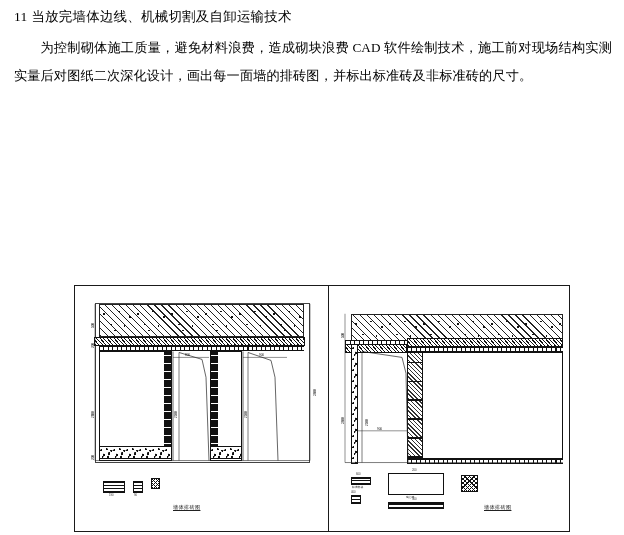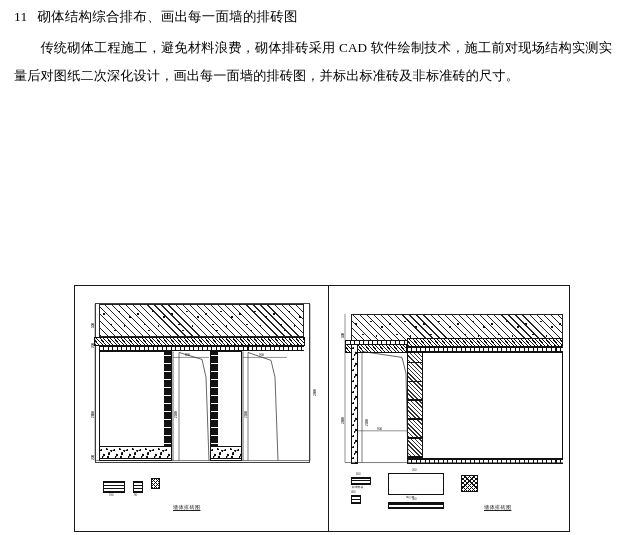--- a/index.html
+++ b/index.html
@@ -30,21 +30,21 @@
   }
   .heading {
     font-size: 13.5px;
     line-height: 26px;
     letter-spacing: 0.2px;
     white-space: nowrap;
     margin: 0 0 4px 0;
     font-weight: normal;
   }
   .heading .num {
-    margin-right: 10px;
+    margin-right: 4px;
   }
   p.para {
     font-size: 13.2px;
     line-height: 27.5px;
     margin: 0;
     text-indent: 2em;
     text-align: justify;
     text-justify: inter-ideograph;
     letter-spacing: 0.1px;
     word-break: break-all;
@@ -245,24 +245,24 @@
   }
 </style>
 </head>
 <body>
 
 <div class="page">
 
   <div class="doc-body">
 
     <h1 class="heading">
-      <span class="num latin">11</span><span>砌体结构综合排布、画出每一面墙的排砖图</span>
+      <span class="num latin">11</span><span>当放完墙体边线、机械切割及自卸运输技术</span>
     </h1>
 
-    <p class="para">传统砌体工程施工，避免材料浪费，砌体排砖采用 CAD 软件绘制技术，施工前对现场结构实测实量后对图纸二次深化设计，画出每一面墙的排砖图，并标出标准砖及非标准砖的尺寸。</p>
+    <p class="para">为控制砌体施工质量，避免材料浪费，造成砌块浪费 CAD 软件绘制技术，施工前对现场结构实测实量后对图纸二次深化设计，画出每一面墙的排砖图，并标出标准砖及非标准砖的尺寸。</p>
 
   </div>
 
   <div class="figure-wrap">
 
     <div class="fig-divider"></div>
 
     <div class="panel panel-left">
 
       <div class="drawing outline-box" style="left:20px; top:17px; width:215px; height:160px;"></div>

